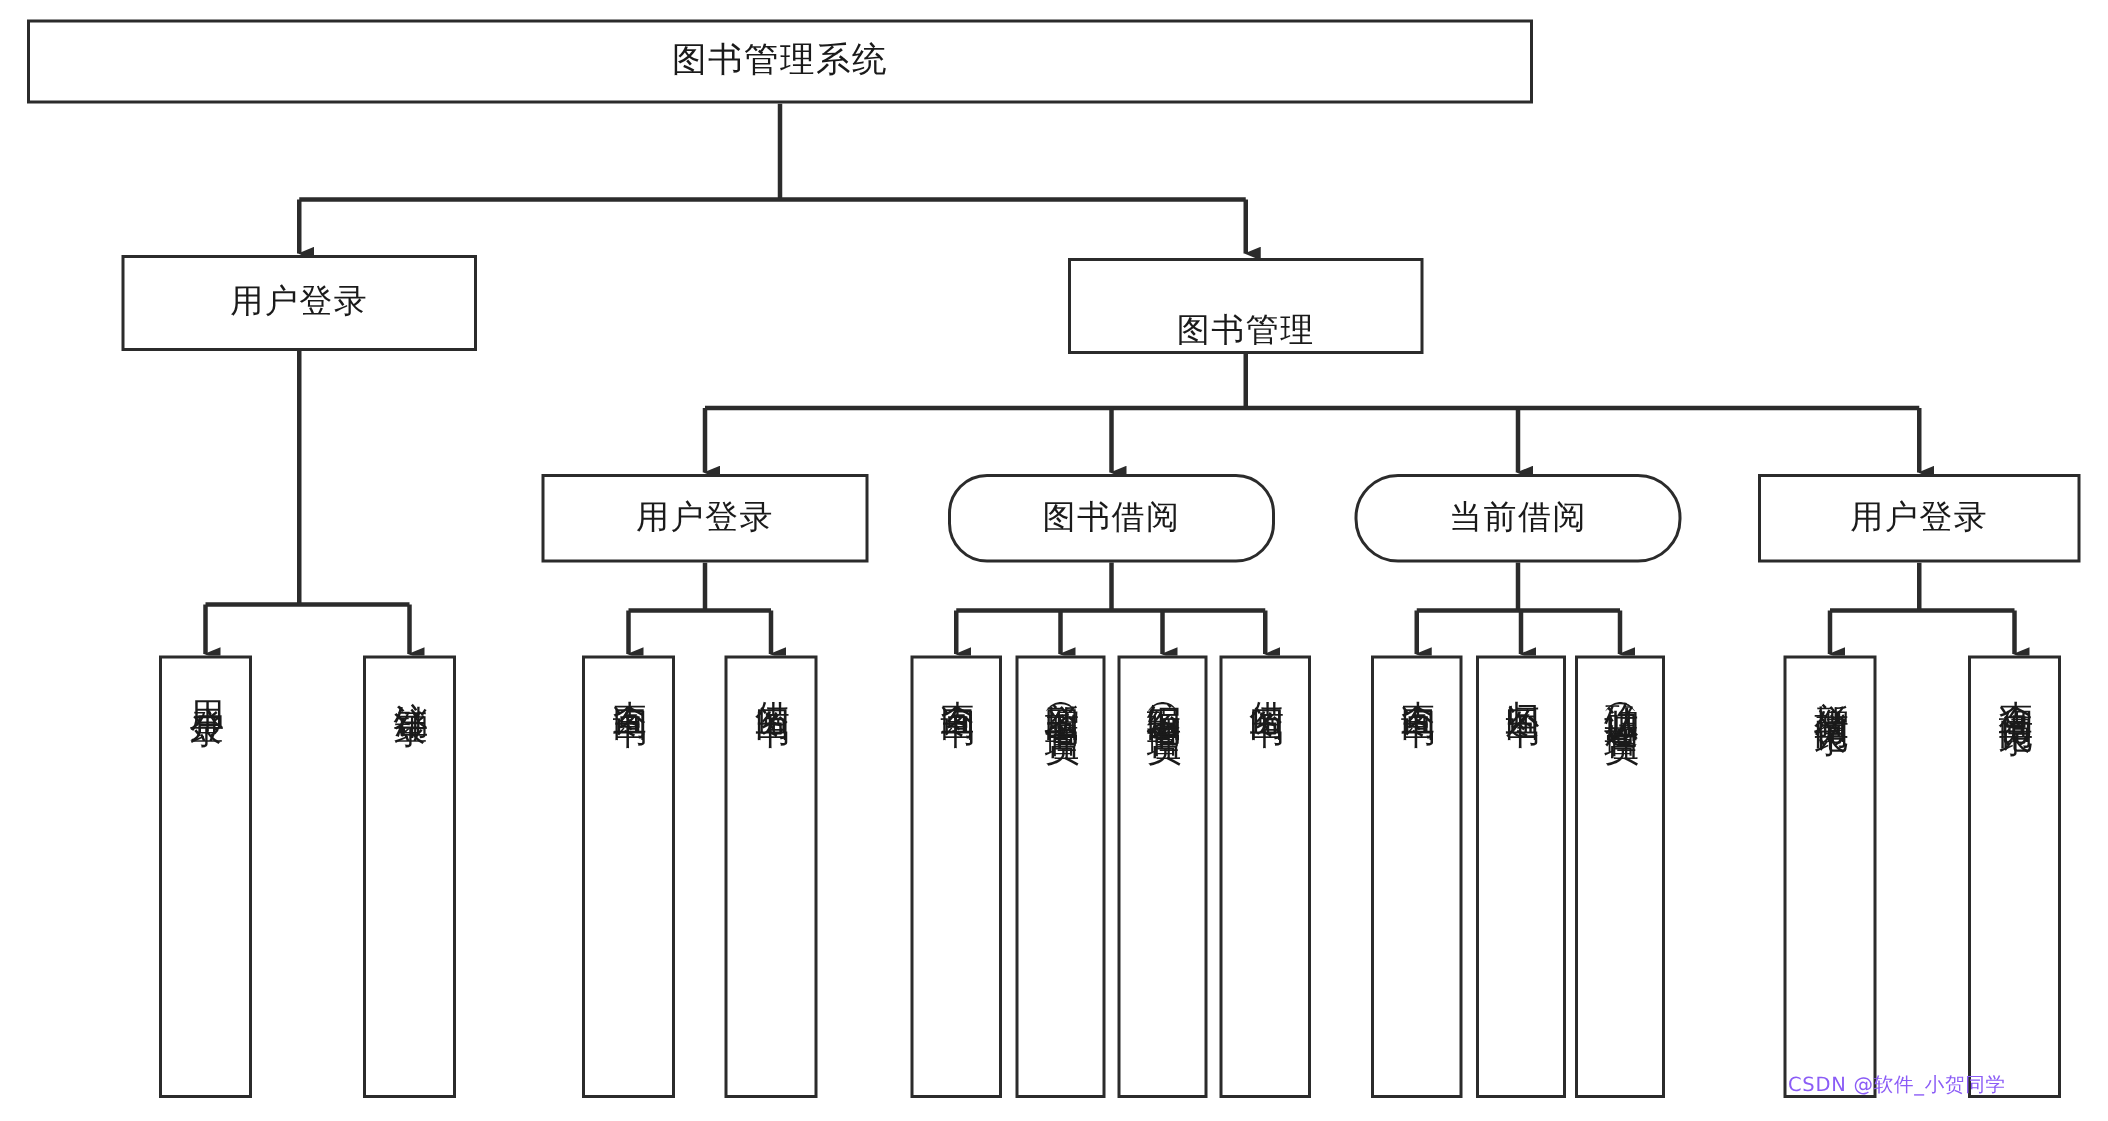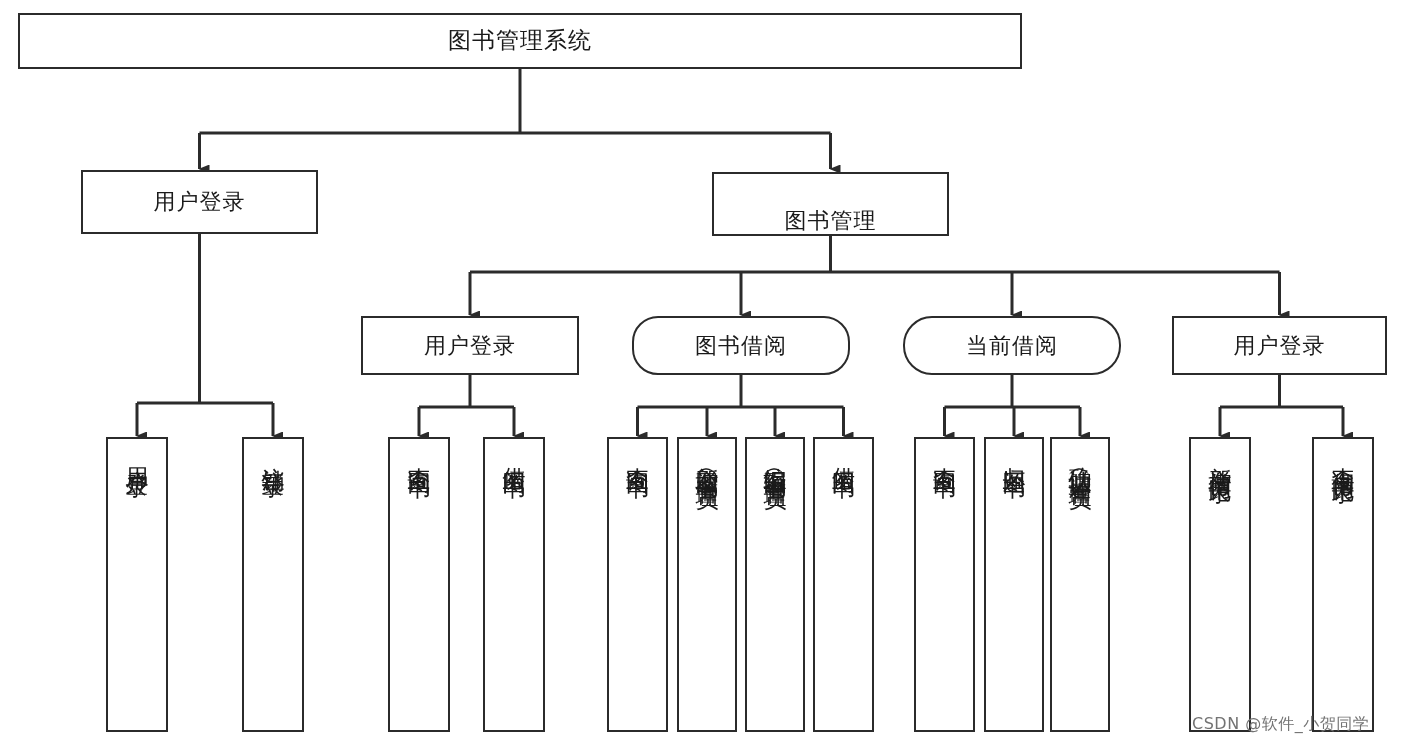--- a/index.html
+++ b/index.html
@@ -55,22 +55,22 @@
     line-height: 1;
     padding-top: 4px;
   }
   .leaf {
     align-items: flex-start;
     justify-content: center;
     padding-top: 6px;
   }
   .watermark {
     position: absolute;
-    color: #737373;
-    font-size: 16px;
+    color: #8b5cf6;
+    font-size: 13px;
     white-space: nowrap;
     letter-spacing: 0.5px;
     font-family: "DejaVu Sans", "Liberation Sans", sans-serif;
   }
 </style>
 </head>
 <body>
 
 <div id="diagram-root">
 

